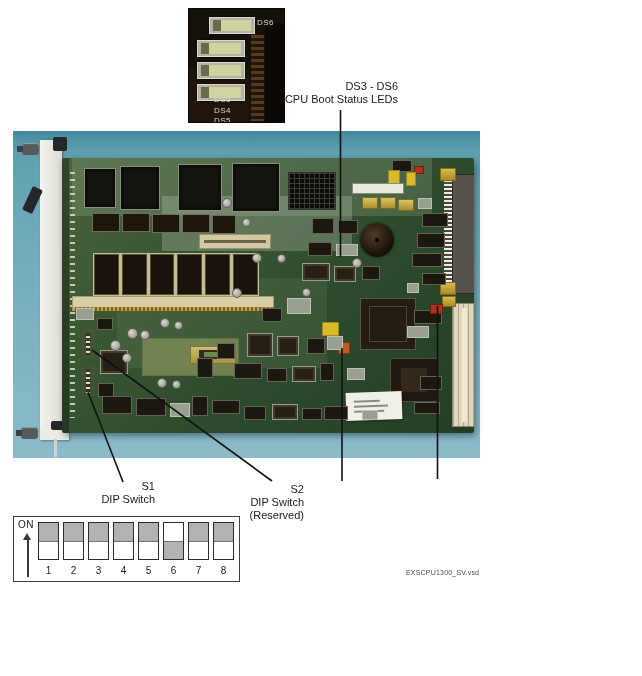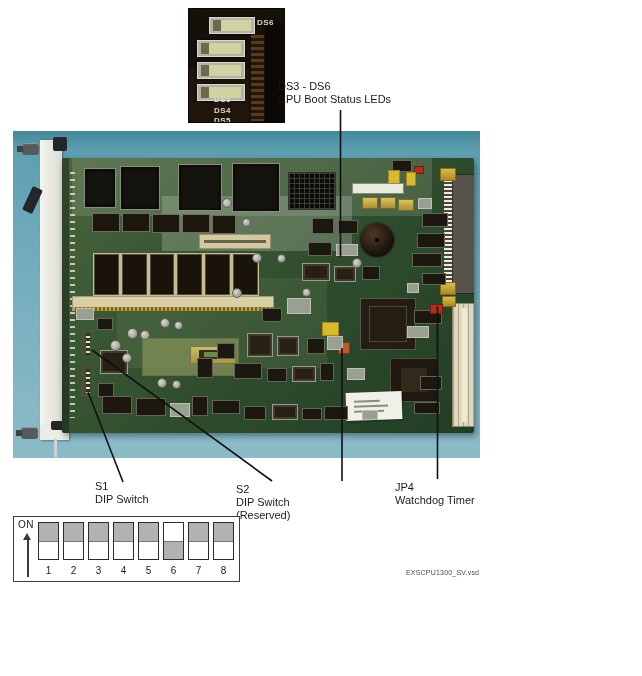--- a/index.html
+++ b/index.html
@@ -1,26 +1,26 @@
 <!DOCTYPE html>
 <html lang="en"><head>
 <meta charset="utf-8">
 <style>
   html,body{margin:0;padding:0;background:#fff;}
   #page{position:relative;width:642px;height:676px;background:#fff;overflow:hidden;
         font-family:"Liberation Sans","DejaVu Sans",sans-serif;color:#1a1a1a;}
-  .lbl{position:absolute;text-align:left;font-size:11px;line-height:13px;white-space:nowrap;color:#1a1a1a;}
+  .lbl{position:absolute;text-align:right;font-size:11px;line-height:13px;white-space:nowrap;color:#1a1a1a;}
 
   
   #inset{position:absolute;left:188px;top:8px;width:95px;height:113px;background:#16100a;border:1px solid #0a0806;overflow:hidden;}
   #inset .tint{position:absolute;left:0;top:60px;width:60px;height:53px;background:#2a1a0e;opacity:.55;}
   .led{position:absolute;background:#b3b3a4;border:1px solid #d9d9ce;box-shadow:0 0 2px #000;}
   .led .lens{position:absolute;left:3px;top:2px;right:3px;bottom:2px;background:#cfd3a2;}
   .led .cath{position:absolute;left:3px;top:2px;width:8px;bottom:2px;background:#6a6a4c;}
-  .ledtxt{position:absolute;font-size:8px;font-weight:bold;color:#ddd8c8;letter-spacing:.5px;}
+  .ledtxt{position:absolute;font-size:8px;font-weight:normal;color:#ddd8c8;letter-spacing:.5px;}
   #inset .pinstrip{position:absolute;left:62px;top:26px;width:13px;height:86px;
       background:repeating-linear-gradient(180deg,#553b20 0 3px,#241507 3px 6px);}
   #inset .darkcol{position:absolute;left:76px;top:14px;width:19px;height:99px;background:#0c0805;}
 
   
   #photo{position:absolute;left:13px;top:131px;width:467px;height:327px;
       background:linear-gradient(180deg,#44899a 0%,#5d9fb0 6%,#6ea9ba 30%,#7db2c1 62%,#8cbbc8 100%);}
   #bracket{position:absolute;left:27px;top:9px;width:22px;height:292px;
       background:linear-gradient(90deg,#f4f4ef,#dddcd4);box-shadow:1px 0 2px rgba(0,0,0,.35);}
   #bracket-foot{position:absolute;left:27px;top:295px;width:29px;height:14px;background:#ecece5;box-shadow:1px 1px 2px rgba(0,0,0,.35);}
@@ -294,24 +294,20 @@
 
   <div class="lbl" style="left:95px;top:480px;width:60px;">
     <div>S1</div>
     <div>DIP Switch</div>
   </div>
   <div class="lbl" style="left:236px;top:483px;width:68px;">
     <div>S2</div>
     <div>DIP Switch</div>
     <div>(Reserved)</div>
   </div>
-  <div class="lbl" style="left:395px;top:481px;width:86px;">
-    <div>JP4</div>
-    <div>Watchdog Timer</div>
-  </div>
 
   <div id="dipbox">
     <div id="onlab">ON</div>
     <div id="onarrow">
       <div class="head"></div>
         <div class="shaft"></div>
     </div>
     <div id="switches">
         <div class="sw">
           <div class="rect">

